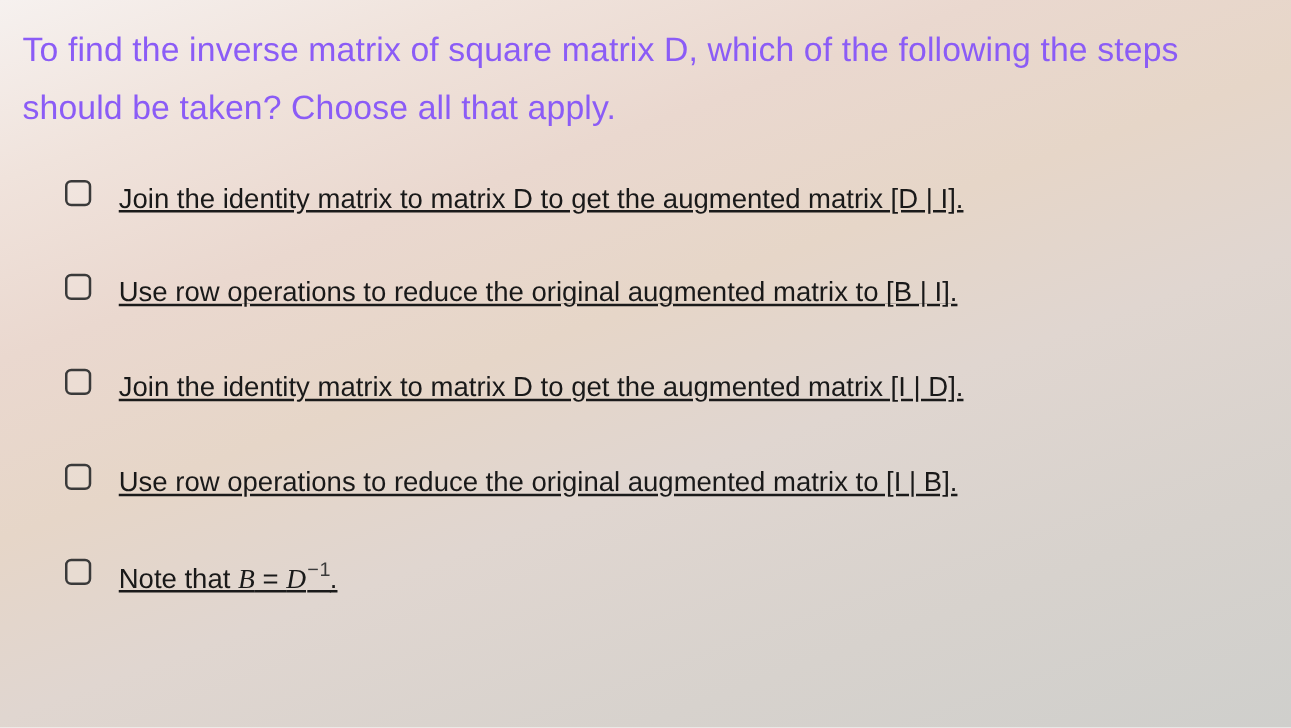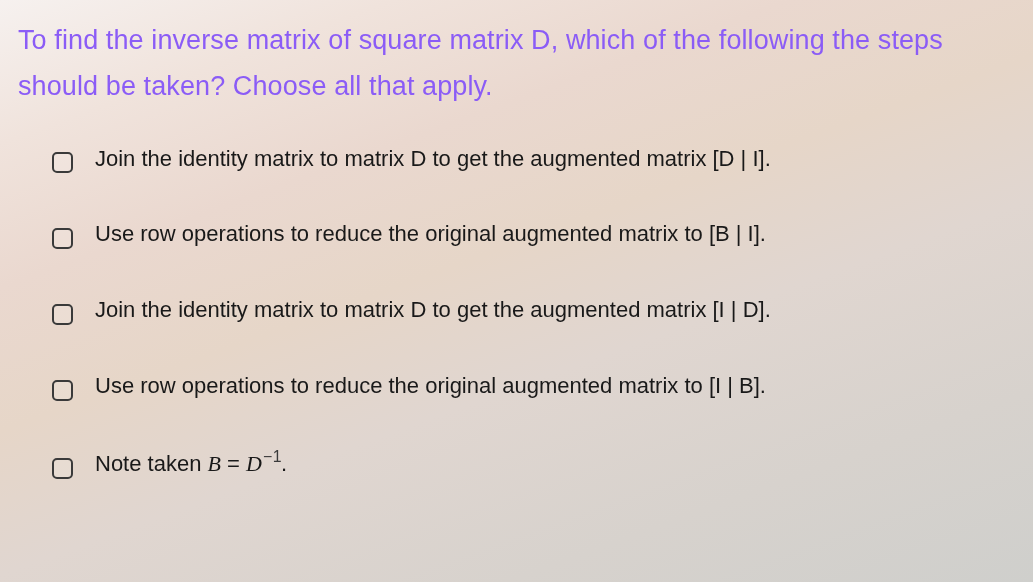--- a/index.html
+++ b/index.html
@@ -29,22 +29,23 @@
     color: #8b5cf6;
     font-weight: 400;
     margin-bottom: 34px;
     letter-spacing: 0.1px;
   }
   .options {
     padding-left: 34px;
   }
   .opt-row {
     display: flex;
-    align-items: flex-end;
+    align-items: flex-start;
     margin-bottom: 46px;
+    text-decoration: underline;
   }
   .opt-row:last-child {
     margin-bottom: 0;
   }
   .cbox {
     width: 21px;
     height: 21px;
     border: 2px solid #3a3a3a;
     border-radius: 5px;
     background: rgba(255,255,255,0.15);
@@ -95,17 +96,17 @@
   </div>
 
   <div class="opt-row">
     <div class="cbox"></div>
     <div class="opt-text">Use row operations to reduce the original augmented matrix to [I | B].</div>
   </div>
 
   <div class="opt-row">
     <div class="cbox"></div>
     <div class="opt-text">
-      <span>Note taken </span><span class="math-i">B</span><span> = </span><span class="math-i">D</span><span class="sup">−1</span><span>.</span>
+      <span>Note that </span><span class="math-i">B</span><span> = </span><span class="math-i">D</span><span class="sup">−1</span><span>.</span>
     </div>
   </div>
 
 </div>
 
 </body></html>

